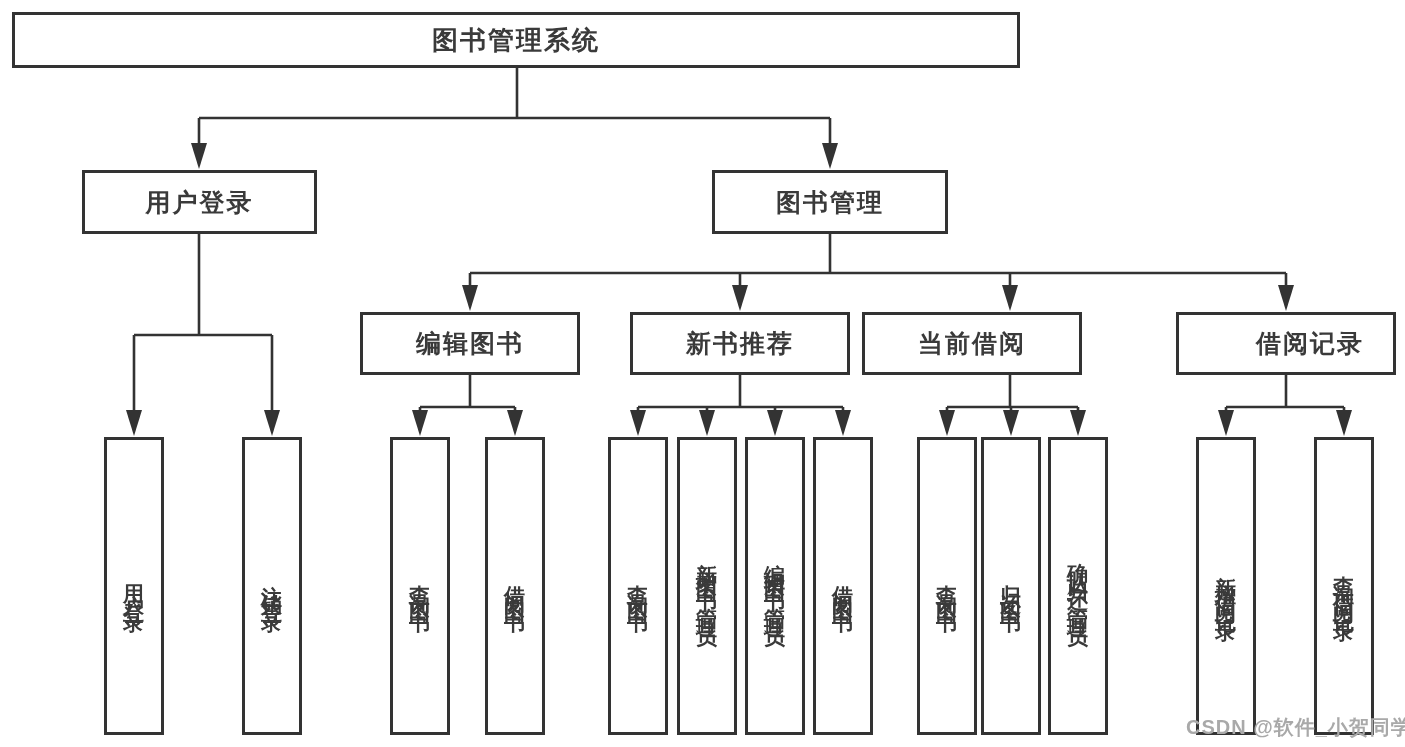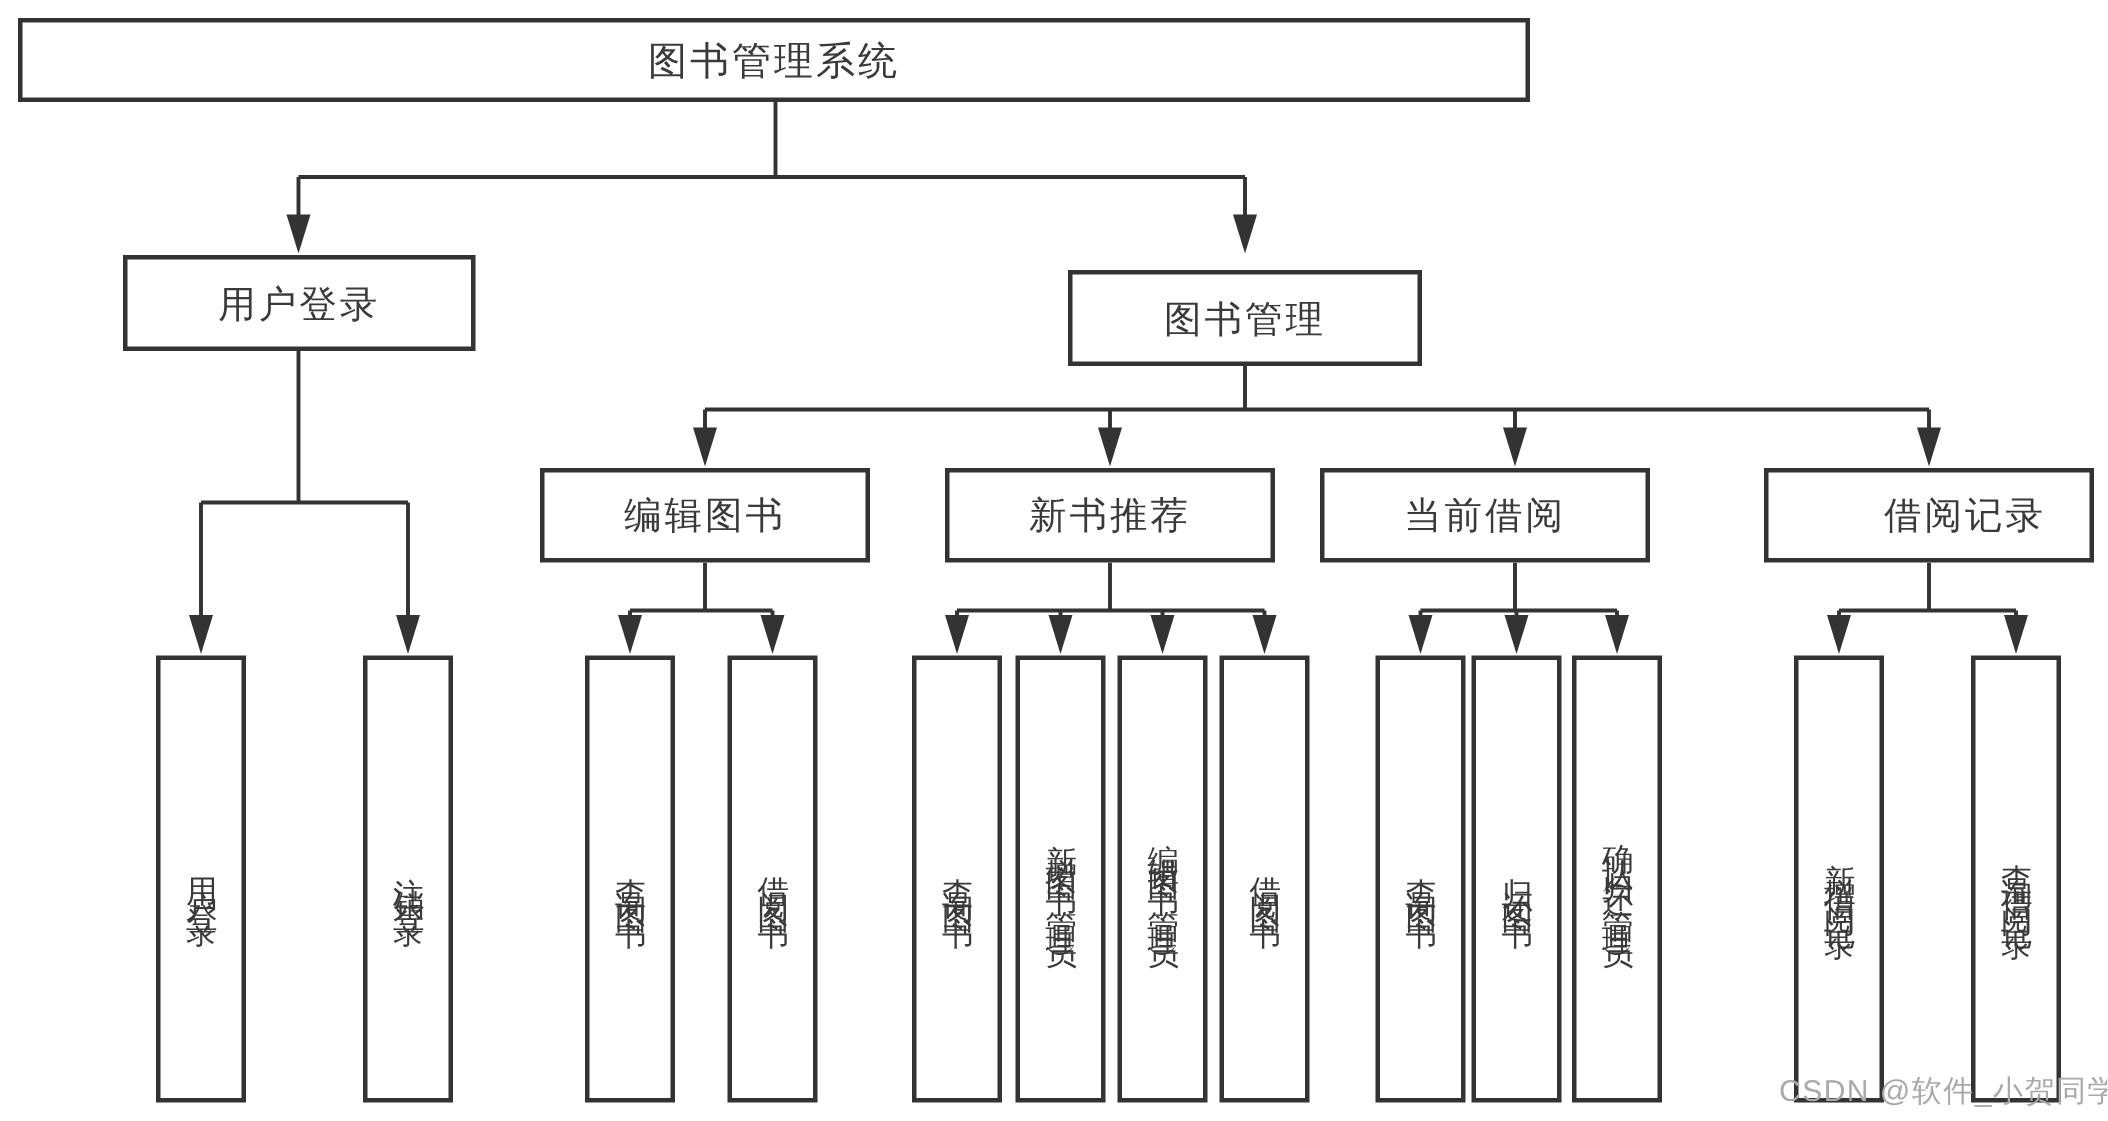--- a/index.html
+++ b/index.html
@@ -5,21 +5,21 @@
   :root{
     --line:#333333;
     --text:#3a3a3a;
     --watermark:#a9a9a9;
     --background:#ffffff;
   }
   html,body{margin:0;padding:0;background:var(--background);}
   body{font-family:"Liberation Sans","DejaVu Sans",sans-serif;}
   .canvas{
     position:relative;width:1405px;height:747px;
-    background:var(--background);overflow:hidden;
+    background:var(--background);overflow:hidden;font-weight:bold;
   }
   .svg-layer{position:absolute;left:0;top:0;width:1405px;height:747px;z-index:1;}
   .svg-layer path{stroke:var(--line);stroke-width:2.6;fill:none;}
   .svg-layer polygon{fill:var(--line);stroke:none;}
   .node{
     position:absolute;box-sizing:border-box;z-index:2;
     border:3px solid var(--line);background:#ffffff;
     display:flex;align-items:center;justify-content:center;
     color:var(--text);font-size:25px;letter-spacing:2px;white-space:nowrap;
   }
@@ -80,25 +80,25 @@
     <polygon points="939,410 955,410 947,436"></polygon>
     <polygon points="1003,410 1019,410 1011,436"></polygon>
     <polygon points="1070,410 1086,410 1078,436"></polygon>
     <polygon points="1218,410 1234,410 1226,436"></polygon>
     <polygon points="1336,410 1352,410 1344,436"></polygon>
   </svg>
 
   <div class="node root" style="left:12px;top:12px;width:1008px;height:56px;">图书管理系统</div>
 
   <div class="node" style="left:82px;top:170px;width:235px;height:64px;">用户登录</div>
-  <div class="node" style="left:712px;top:180px;width:236px;height:64px;">图书管理</div>
+  <div class="node" style="left:712px;top:170px;width:236px;height:64px;">图书管理</div>
 
   <div class="node" style="left:360px;top:312px;width:220px;height:63px;">编辑图书</div>
   <div class="node" style="left:630px;top:312px;width:220px;height:63px;">新书推荐</div>
-  <div class="node" style="left:880px;top:312px;width:220px;height:63px;">当前借阅</div>
+  <div class="node" style="left:862px;top:312px;width:220px;height:63px;">当前借阅</div>
   <div class="node" style="left:1176px;top:312px;width:220px;height:63px;padding-left:48px;">借阅记录</div>
 
   <div class="leaf" style="left:104px;top:437px;width:60px;height:298px;">
     <span class="vtext">用户登录</span>
   </div>
   <div class="leaf" style="left:242px;top:437px;width:60px;height:298px;">
     <span class="vtext">注销登录</span>
   </div>
   <div class="leaf" style="left:390px;top:437px;width:60px;height:298px;">
     <span class="vtext">查询图书</span>

